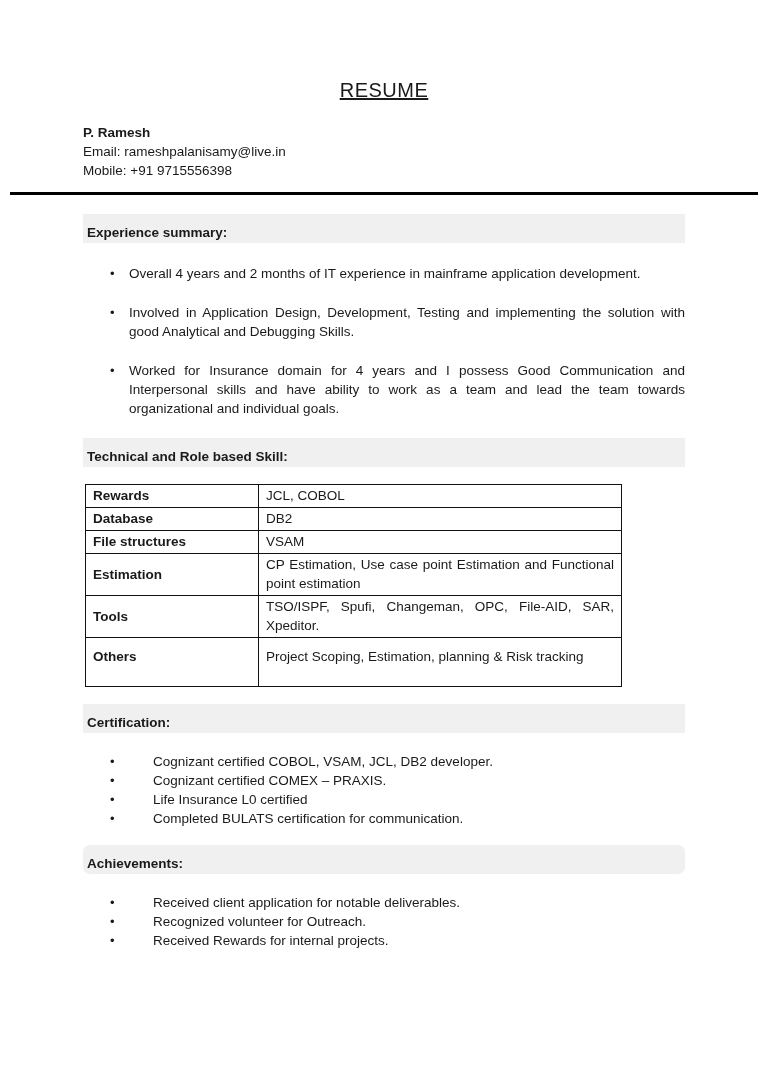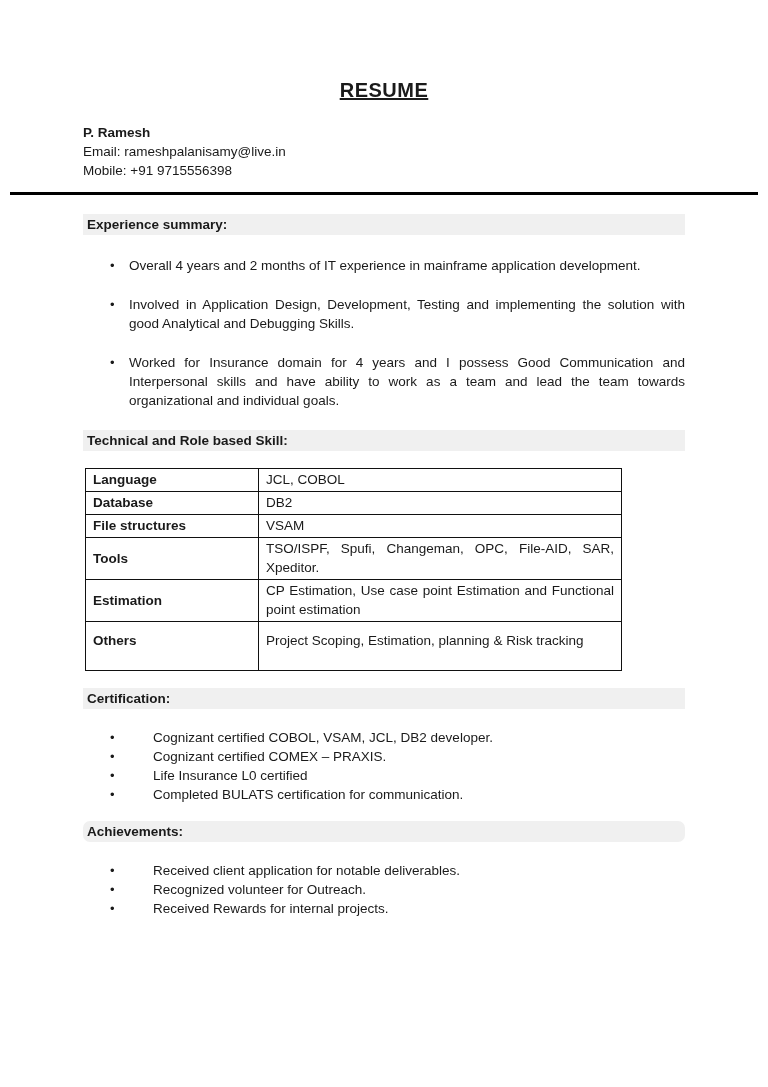--- a/index.html
+++ b/index.html
@@ -13,42 +13,42 @@
     line-height: 19px;
     overflow: hidden;
   }
   .page { position: relative; width: 768px; height: 1087px; }
 
   .doc-title {
     margin-top: 78px;
     text-align: center;
     font-size: 20px;
     line-height: 24px;
-    font-weight: bold;
+    font-weight: normal;
     text-decoration: underline;
     letter-spacing: 0.5px;
   }
 
   .contact { margin: 21px 0 4px 83px; }
   .contact .name { font-weight: bold; }
 
   .double-rule {
     margin: 12px 10px 0 10px;
     height: 3px;
     border-top: 2.5px solid #000;
     border-bottom: 1.5px solid #000;
   }
 
   .content { margin-left: 83px; width: 602px; }
 
   .section-heading {
     margin-top: 19px;
     background: #f0f0f0;
     font-weight: bold;
-    padding: 2px 4px 2px 4px;
+    padding: 10px 4px 2px 4px;
     line-height: 17px;
   }
 
   
   .bullet-row { display: flex; align-items: flex-start; }
   .bullet-row .glyph {
     text-align: left;
     flex: 0 0 auto;
     font-size: 13px;
   }
@@ -108,38 +108,38 @@
       <div class="bullet-row">
         <span class="glyph">•</span>
         <span class="text">Worked for Insurance domain for 4 years and I possess Good Communication and Interpersonal skills and have ability to work as a team and lead the team towards organizational and individual goals.</span>
       </div>
     </div>
 
     <div class="section-heading" style="margin-top:0;">Technical and Role based Skill:</div>
     <table class="skills-table">
       <tbody>
         <tr>
-          <td class="label">Language</td>
+          <td class="label">Rewards</td>
           <td>JCL, COBOL</td>
         </tr>
         <tr>
           <td class="label">Database</td>
           <td>DB2</td>
         </tr>
         <tr>
           <td class="label">File structures</td>
           <td>VSAM</td>
         </tr>
         <tr>
+          <td class="label">Estimation</td>
+          <td class="justify">CP Estimation, Use case point Estimation and Functional point estimation</td>
+        </tr>
+        <tr>
           <td class="label">Tools</td>
           <td class="justify">TSO/ISPF, Spufi, Changeman, OPC, File-AID, SAR, Xpeditor.</td>
-        </tr>
-        <tr>
-          <td class="label">Estimation</td>
-          <td class="justify">CP Estimation, Use case point Estimation and Functional point estimation</td>
         </tr>
         <tr class="tall">
           <td class="label">Others</td>
           <td>Project Scoping, Estimation, planning &amp; Risk tracking</td>
         </tr>
       </tbody>
     </table>
 
     <div class="section-heading" style="margin-top:17px;">Certification:</div>
     <div class="tight-list">

